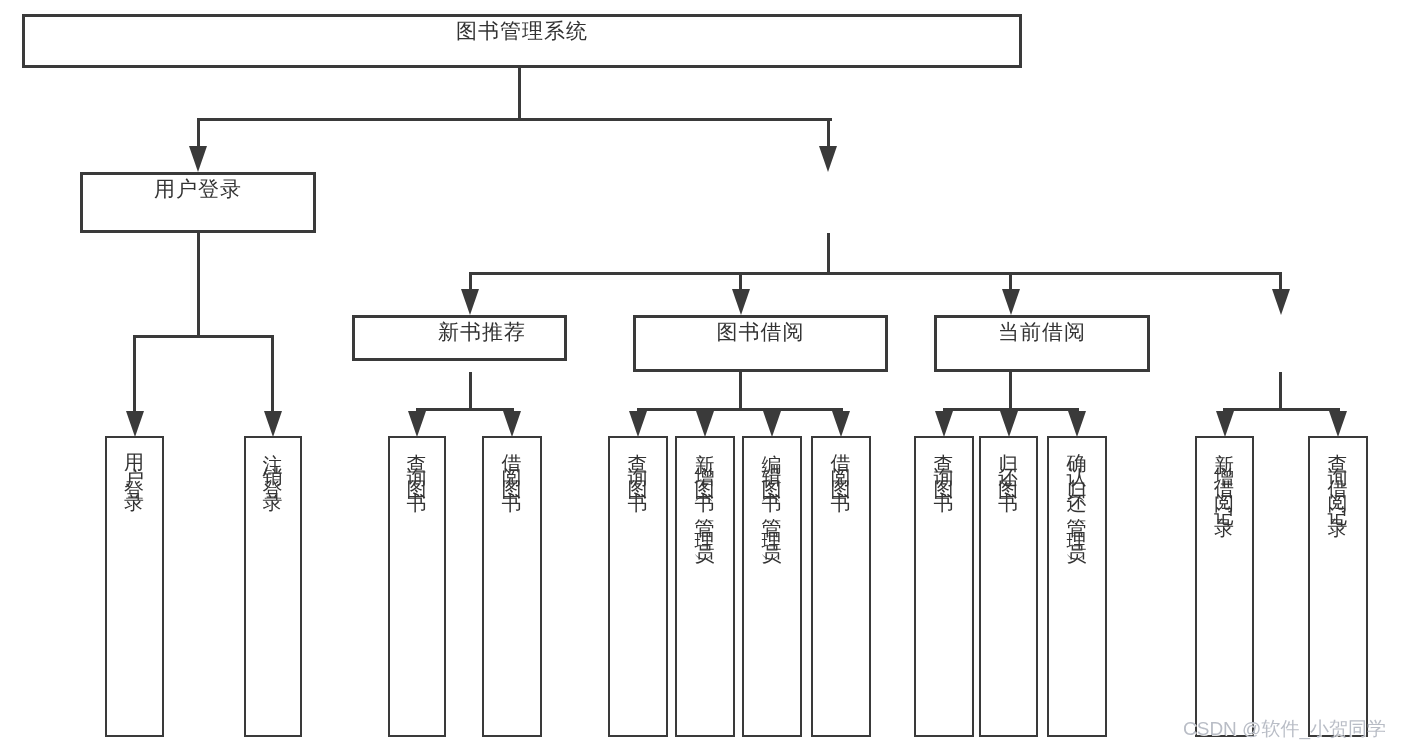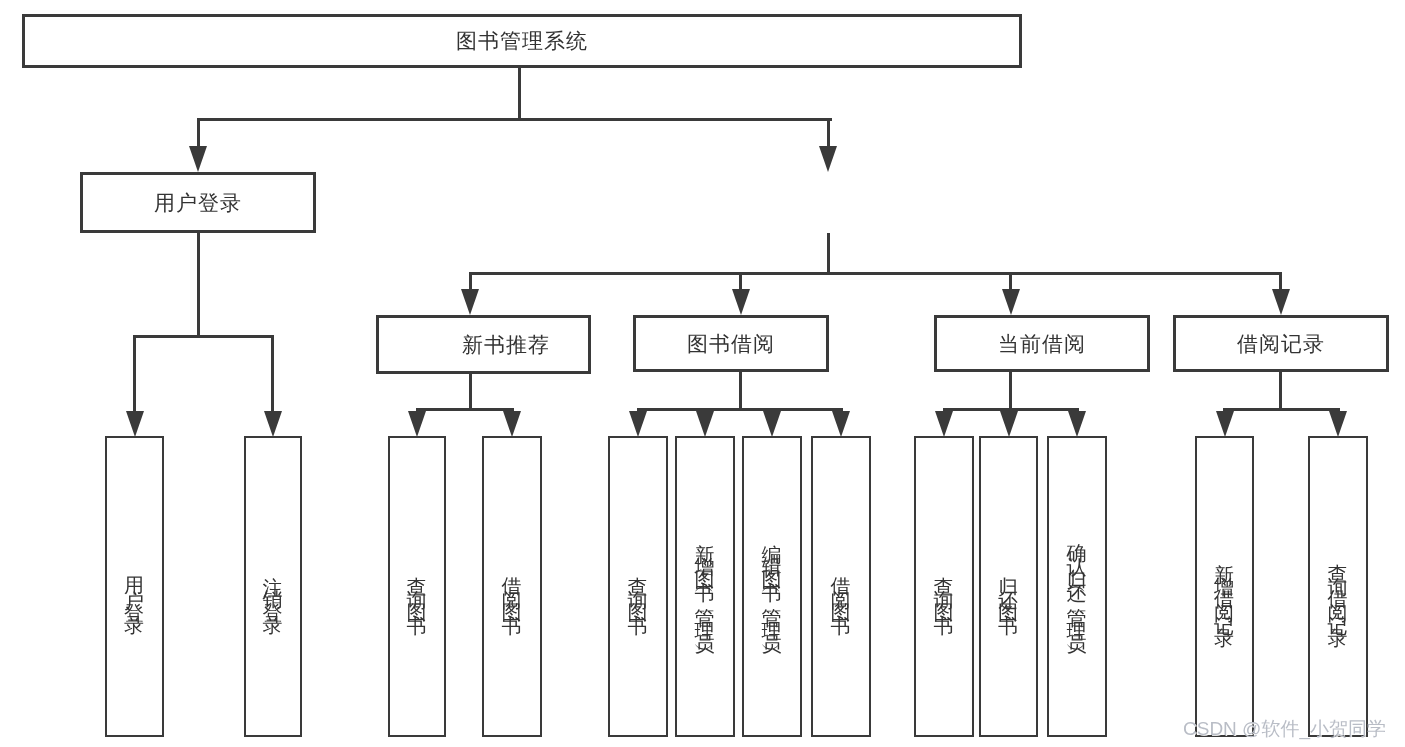--- a/index.html
+++ b/index.html
@@ -17,21 +17,20 @@
     height: 747px;
     background: #ffffff;
     overflow: hidden;
   }
   .box {
     position: absolute;
     box-sizing: border-box;
     background: #ffffff;
     border: 3px solid #3a3a3a;
     display: flex;
-    align-items: center;
     justify-content: center;
     font-size: 21px;
     letter-spacing: 1px;
     color: #333333;
     z-index: 2;
   }
   .leaf {
     border-width: 2px;
   }
   .vtext {
@@ -101,31 +100,28 @@
   <div class="hline" style="left:469px; top:272px; width:813px;"></div>
   <div class="vline" style="left:469px; top:272px; height:20px;"></div>
   <div class="vline" style="left:739px; top:272px; height:20px;"></div>
   <div class="vline" style="left:1009px; top:272px; height:20px;"></div>
   <div class="vline" style="left:1279px; top:272px; height:20px;"></div>
   <div class="arrow" style="left:461px; top:289px;"></div>
   <div class="arrow" style="left:732px; top:289px;"></div>
   <div class="arrow" style="left:1002px; top:289px;"></div>
   <div class="arrow" style="left:1272px; top:289px;"></div>
 
-  <div class="box" style="left:376px; top:315px; width:215px; height:59px;padding-left:45px;">
+  <div class="box" style="left:352px; top:315px; width:215px; height:46px;padding-left:45px;">
     <span>新书推荐</span>
   </div>
-  <div class="box" style="left:633px; top:315px; width:196px; height:57px;">
+  <div class="box" style="left:633px; top:315px; width:255px; height:57px;">
     <span>图书借阅</span>
   </div>
   <div class="box" style="left:903px; top:315px; width:216px; height:57px;margin-left:31px;">
     <span>当前借阅</span>
-  </div>
-  <div class="box" style="left:1173px; top:315px; width:216px; height:57px;">
-    <span>借阅记录</span>
   </div>
 
   <div class="vline" style="left:469px; top:372px; height:38px;"></div>
   <div class="hline" style="left:416px; top:408px; width:98px;"></div>
   <div class="arrow" style="left:408px; top:411px;"></div>
   <div class="arrow" style="left:503px; top:411px;"></div>
 
   <div class="vline" style="left:739px; top:372px; height:38px;"></div>
   <div class="hline" style="left:637px; top:408px; width:206px;"></div>
   <div class="arrow" style="left:629px; top:411px;"></div>

